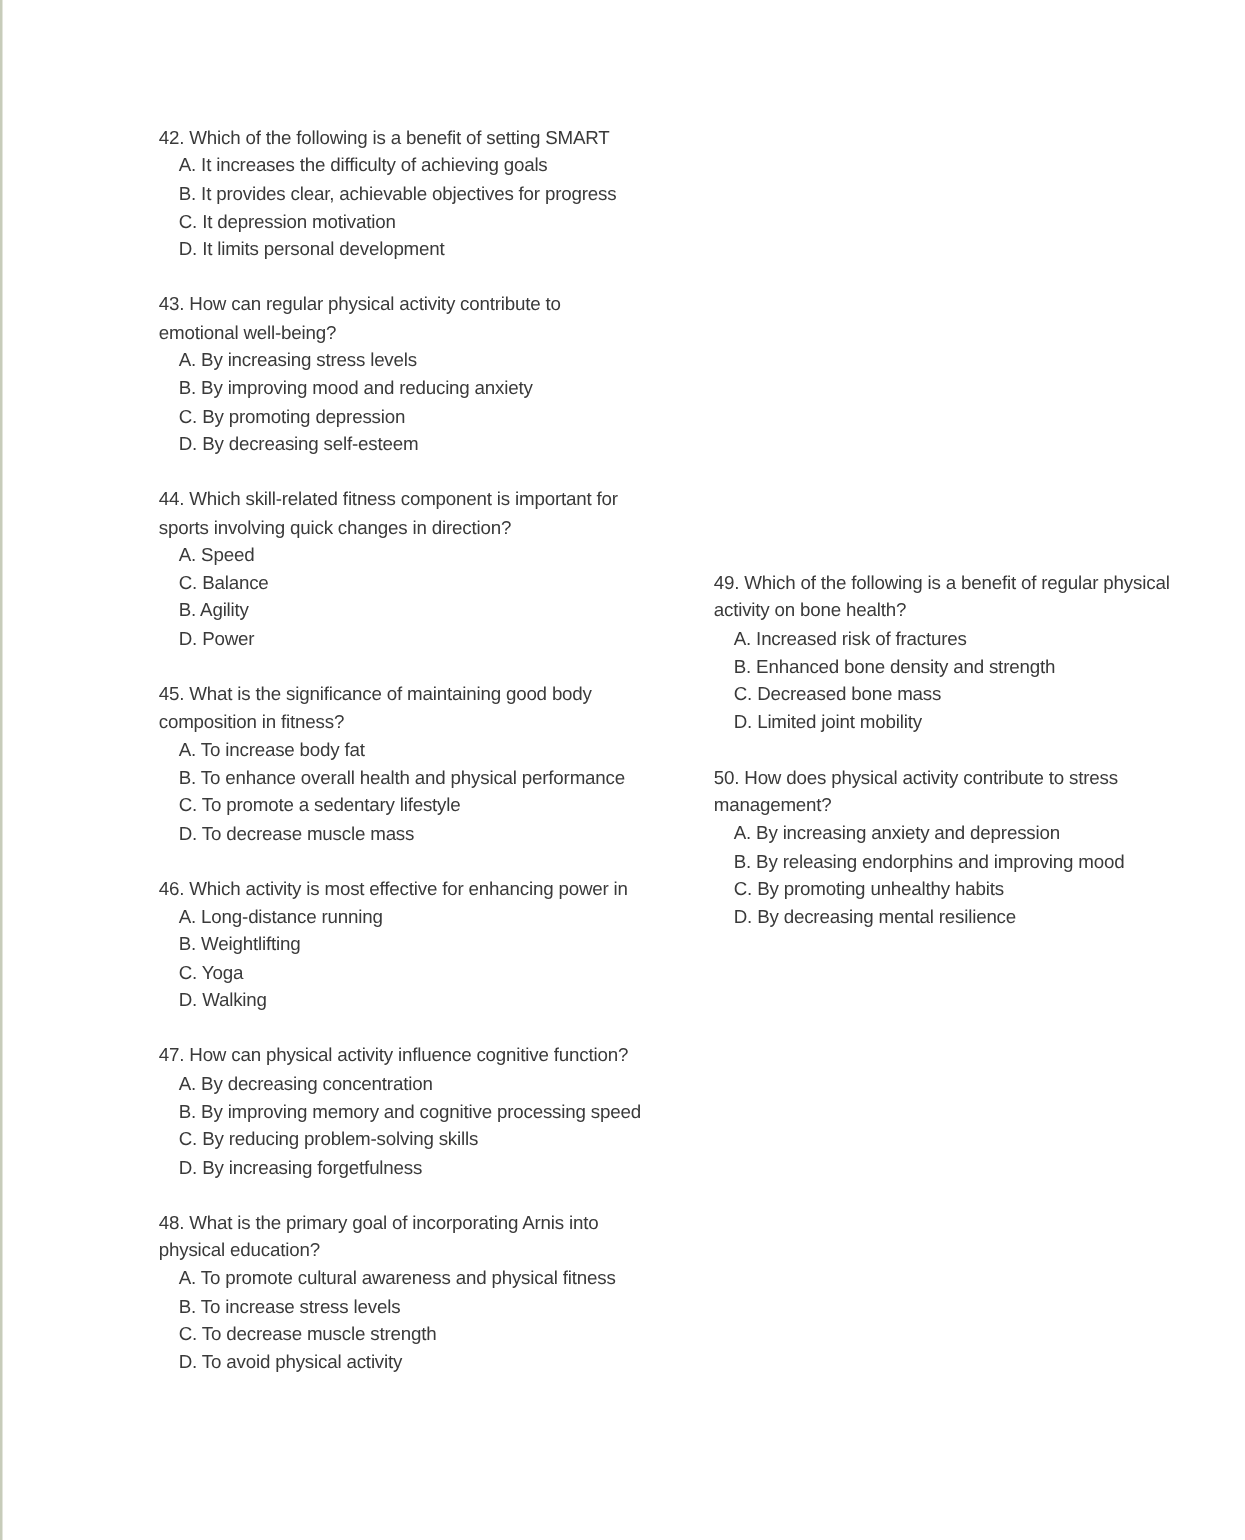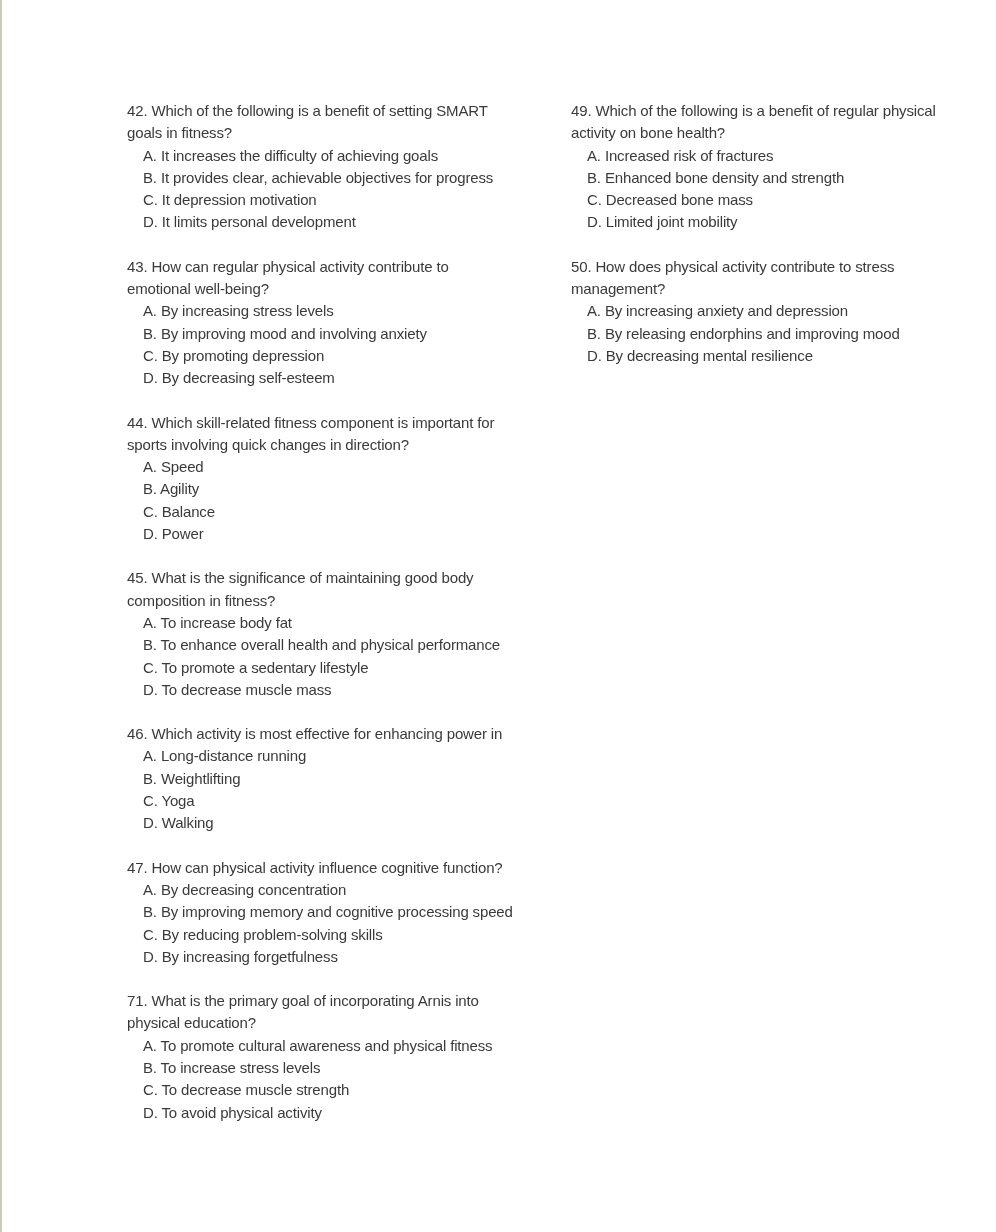--- a/index.html
+++ b/index.html
@@ -21,21 +21,21 @@
     top: 0;
     width: 2px;
     height: 1232px;
     background: #c7ccba;
   }
   .content {
     position: absolute;
     left: 127px;
     top: 100px;
     display: flex;
-    align-items: flex-start;
+    align-items: center;
   }
   .col-left {
     width: 444px;
     flex: 0 0 444px;
   }
   .col-right {
     flex: 0 0 auto;
   }
   .q {
     margin-bottom: 22px;
@@ -54,42 +54,41 @@
 <body>
 
 <div class="edge-stripe"></div>
 
 <div class="content">
 
   <div class="col-left">
 
     <section class="q">
       <div class="line">42. Which of the following is a benefit of setting SMART</div>
-      <div class="line">goals in fitness?</div>
       <div class="line opt">A. It increases the difficulty of achieving goals</div>
       <div class="line opt">B. It provides clear, achievable objectives for progress</div>
       <div class="line opt">C. It depression motivation</div>
       <div class="line opt">D. It limits personal development</div>
     </section>
 
     <section class="q">
       <div class="line">43. How can regular physical activity contribute to</div>
       <div class="line">emotional well-being?</div>
       <div class="line opt">A. By increasing stress levels</div>
-      <div class="line opt">B. By improving mood and involving anxiety</div>
+      <div class="line opt">B. By improving mood and reducing anxiety</div>
       <div class="line opt">C. By promoting depression</div>
       <div class="line opt">D. By decreasing self-esteem</div>
     </section>
 
     <section class="q">
       <div class="line">44. Which skill-related fitness component is important for</div>
       <div class="line">sports involving quick changes in direction?</div>
       <div class="line opt">A. Speed</div>
+      <div class="line opt">C. Balance</div>
       <div class="line opt">B. Agility</div>
-      <div class="line opt">C. Balance</div>
       <div class="line opt">D. Power</div>
     </section>
 
     <section class="q">
       <div class="line">45. What is the significance of maintaining good body</div>
       <div class="line">composition in fitness?</div>
       <div class="line opt">A. To increase body fat</div>
       <div class="line opt">B. To enhance overall health and physical performance</div>
       <div class="line opt">C. To promote a sedentary lifestyle</div>
       <div class="line opt">D. To decrease muscle mass</div>
@@ -105,21 +104,21 @@
 
     <section class="q">
       <div class="line">47. How can physical activity influence cognitive function?</div>
       <div class="line opt">A. By decreasing concentration</div>
       <div class="line opt">B. By improving memory and cognitive processing speed</div>
       <div class="line opt">C. By reducing problem-solving skills</div>
       <div class="line opt">D. By increasing forgetfulness</div>
     </section>
 
     <section class="q">
-      <div class="line">71. What is the primary goal of incorporating Arnis into</div>
+      <div class="line">48. What is the primary goal of incorporating Arnis into</div>
       <div class="line">physical education?</div>
       <div class="line opt">A. To promote cultural awareness and physical fitness</div>
       <div class="line opt">B. To increase stress levels</div>
       <div class="line opt">C. To decrease muscle strength</div>
       <div class="line opt">D. To avoid physical activity</div>
     </section>
 
   </div>
 
   <div class="col-right">
@@ -131,18 +130,19 @@
       <div class="line opt">B. Enhanced bone density and strength</div>
       <div class="line opt">C. Decreased bone mass</div>
       <div class="line opt">D. Limited joint mobility</div>
     </section>
 
     <section class="q">
       <div class="line">50. How does physical activity contribute to stress</div>
       <div class="line">management?</div>
       <div class="line opt">A. By increasing anxiety and depression</div>
       <div class="line opt">B. By releasing endorphins and improving mood</div>
+      <div class="line opt">C. By promoting unhealthy habits</div>
       <div class="line opt">D. By decreasing mental resilience</div>
     </section>
 
   </div>
 
 </div>
 
 </body></html>

